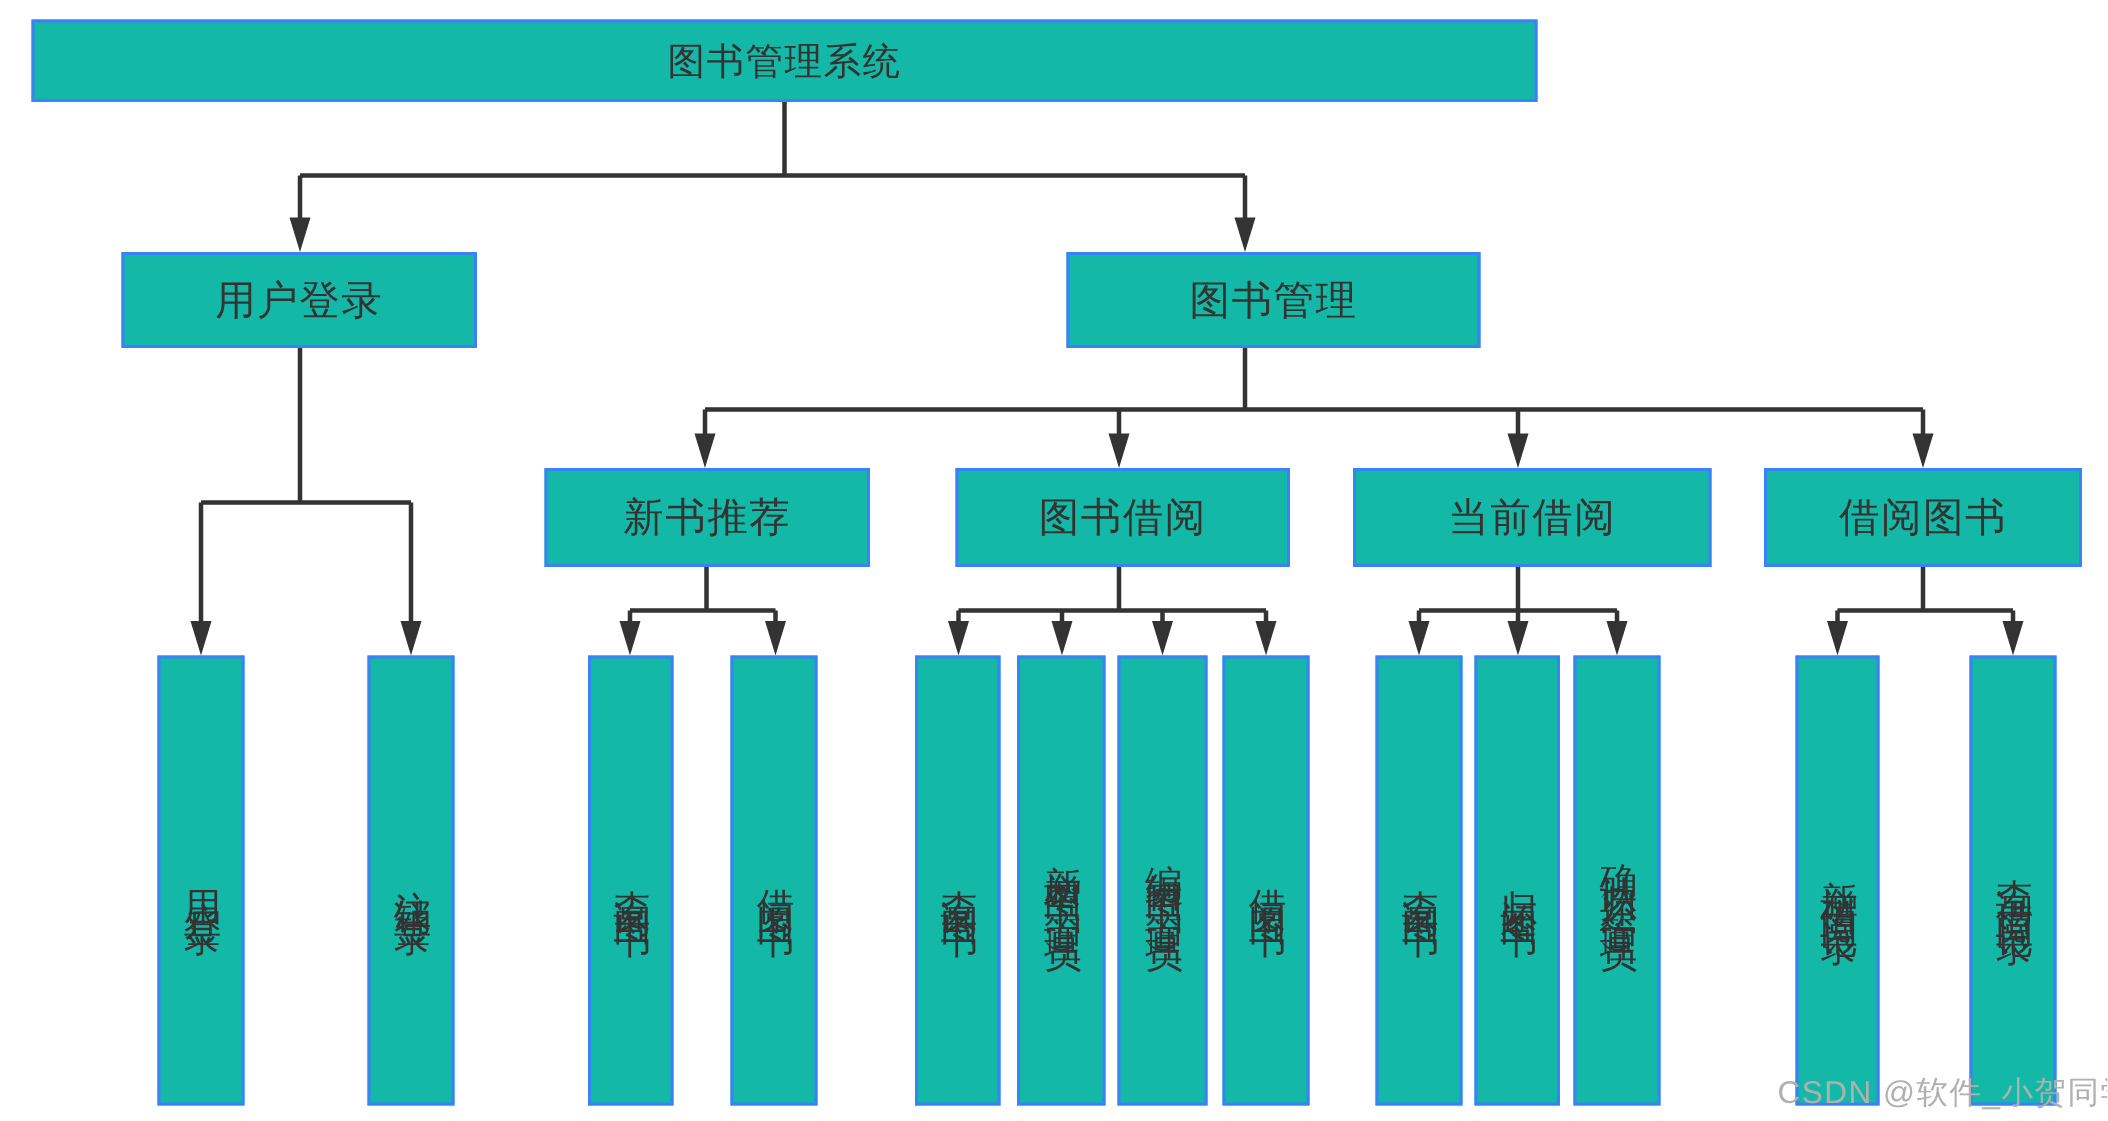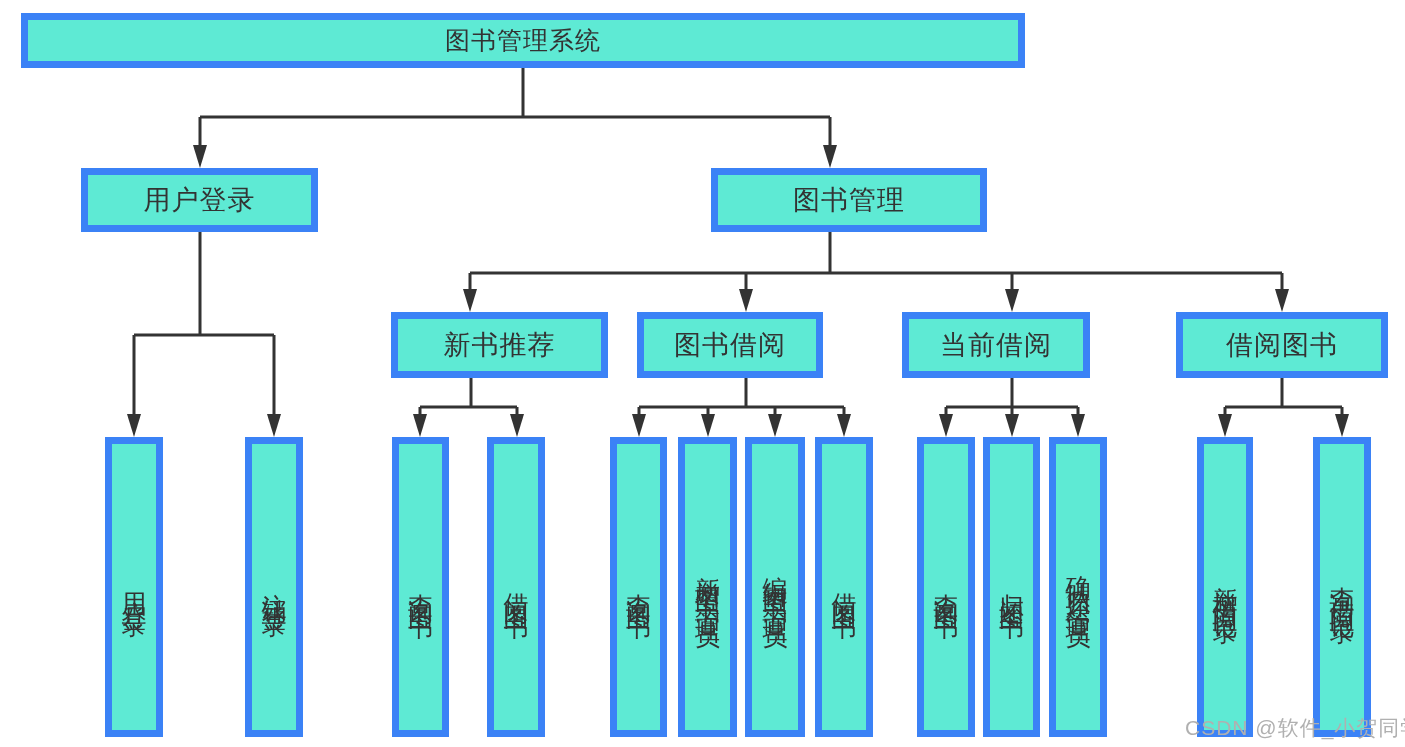--- a/index.html
+++ b/index.html
@@ -14,22 +14,22 @@
     color: #333333;
   }
   .connectors {
     position: absolute;
     left: 0; top: 0;
     width: 1405px; height: 747px;
     pointer-events: none;
   }
   .node {
     position: absolute;
-    border: 7px solid #3b82f6;
-    background: #5eead4;
+    border: 2px solid #3b82f6;
+    background: #14b8a6;
     display: flex;
     align-items: center;
     justify-content: center;
     color: #333333;
     white-space: nowrap;
   }
   .hbox { font-size: 27px; letter-spacing: 1px; }
   .root { font-size: 25px; }
   .leaf {
     top: 437px;
@@ -87,23 +87,23 @@
       <polygon points="1218,414 1232,414 1225,437"></polygon>
       <polygon points="1335,414 1349,414 1342,437"></polygon>
     </g>
   </svg>
 
   <div class="node hbox root" style="left:21px; top:13px; width:1004px; height:55px;">图书管理系统</div>
 
   <div class="node hbox" style="left:81px; top:168px; width:237px; height:64px;">用户登录</div>
   <div class="node hbox" style="left:711px; top:168px; width:276px; height:64px;">图书管理</div>
 
-  <div class="node hbox" style="left:363px; top:312px; width:217px; height:66px;margin-left:28px;">新书推荐</div>
-  <div class="node hbox" style="left:637px; top:312px; width:186px; height:66px;">图书借阅</div>
-  <div class="node hbox" style="left:902px; top:312px; width:188px; height:66px;">当前借阅</div>
+  <div class="node hbox" style="left:363px; top:312px; width:217px; height:66px;">新书推荐</div>
+  <div class="node hbox" style="left:637px; top:312px; width:223px; height:66px;">图书借阅</div>
+  <div class="node hbox" style="left:902px; top:312px; width:239px; height:66px;">当前借阅</div>
   <div class="node hbox" style="left:1176px; top:312px; width:212px; height:66px;">借阅图书</div>
 
   <div class="node leaf" style="left:105px; width:58px;">用户登录</div>
   <div class="node leaf" style="left:245px; width:58px;">注销登录</div>
 
   <div class="node leaf" style="left:392px; width:57px;">查询图书</div>
   <div class="node leaf" style="left:487px; width:58px;">借阅图书</div>
 
   <div class="node leaf" style="left:610px; width:57px;">查询图书</div>
   <div class="node leaf" style="left:678px; width:59px;">新增图书（管理员）</div>

